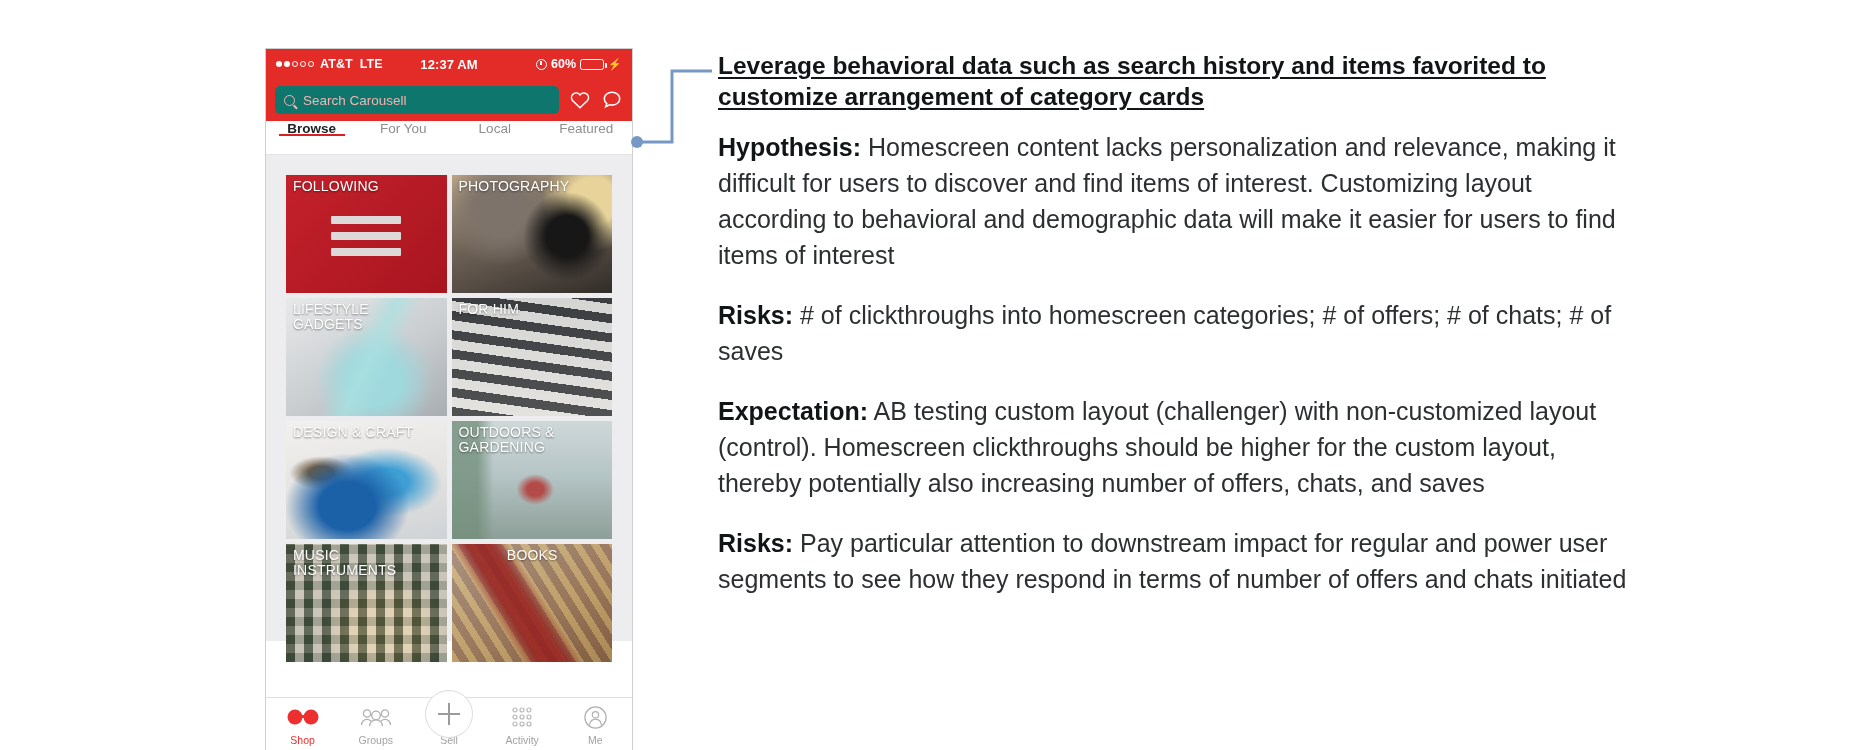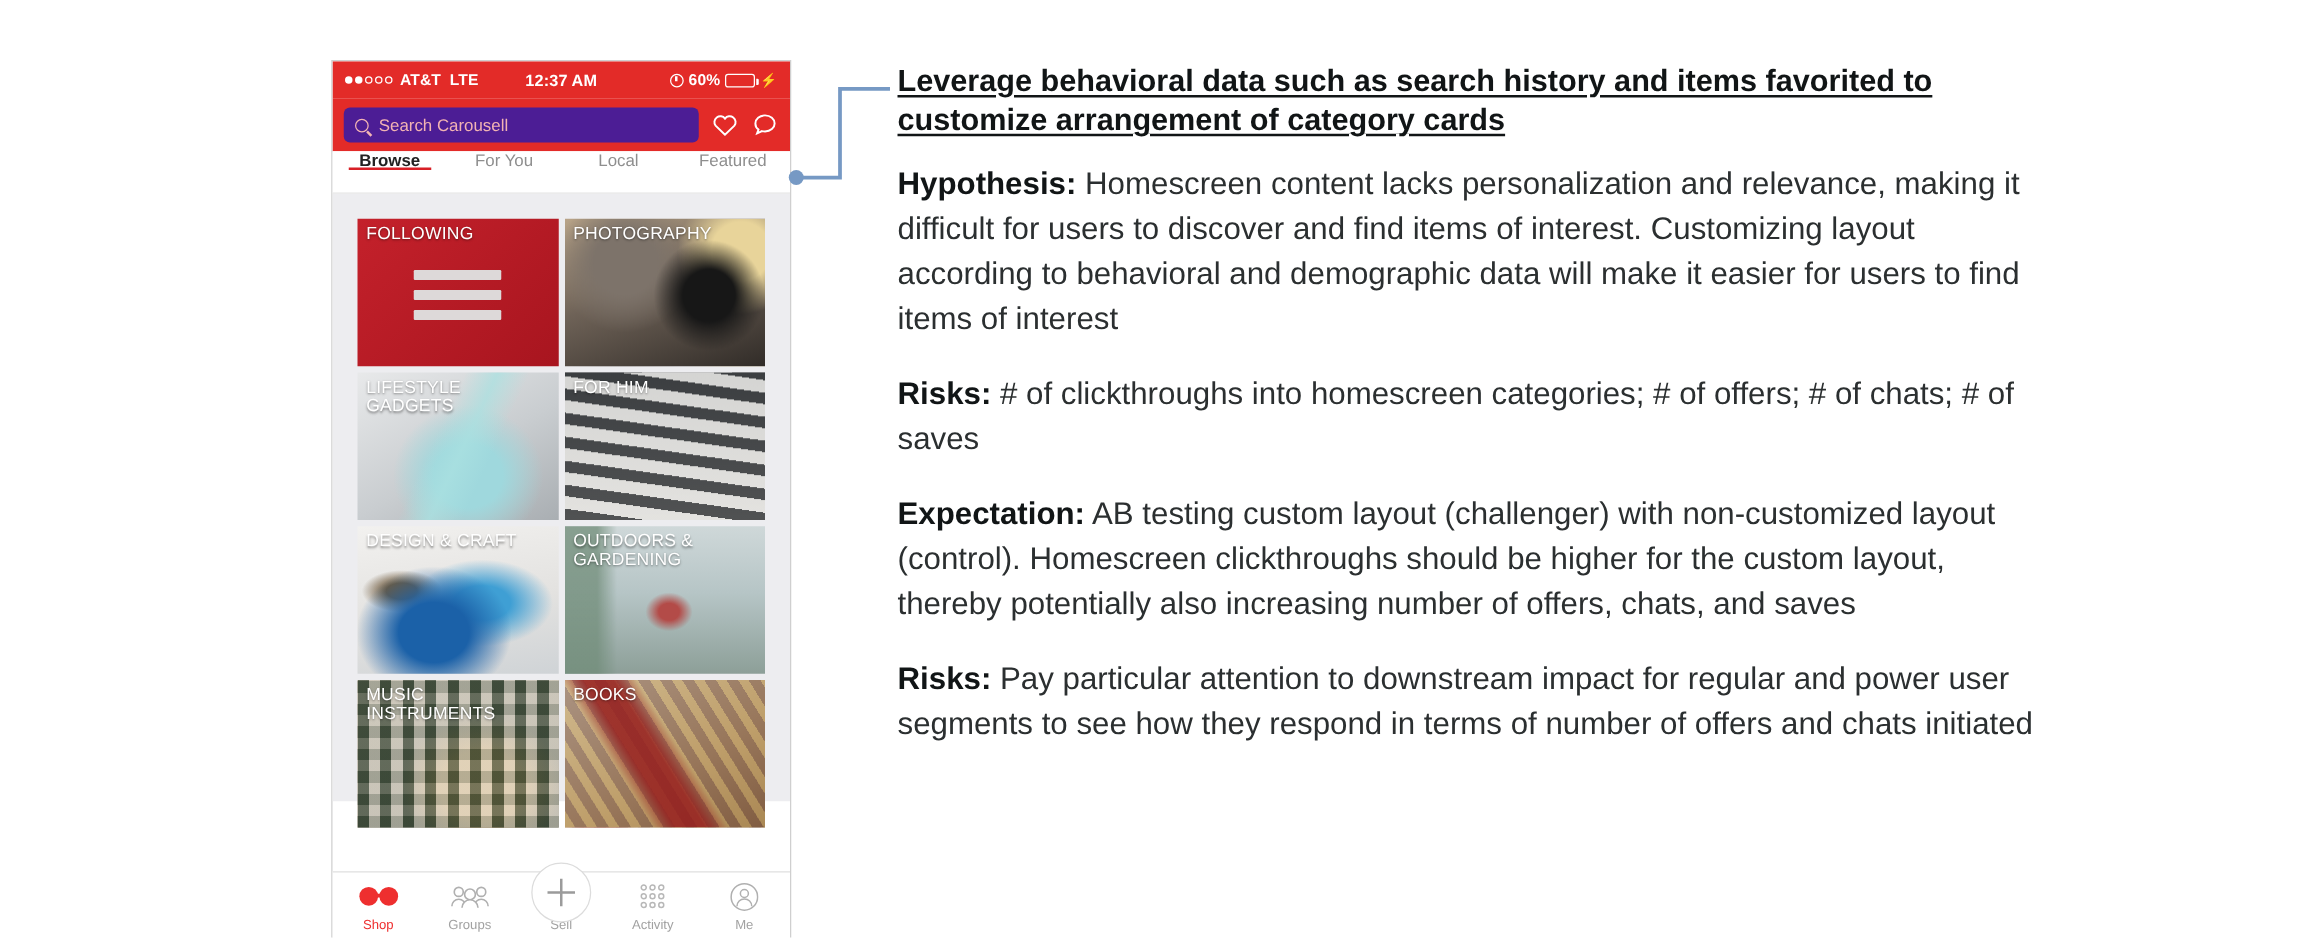--- a/index.html
+++ b/index.html
@@ -44,21 +44,21 @@
   .battery .fill { height: 100%; width: 60%; background: #4cd964; border-radius: 1px; }
   .battery::after { content: ""; position: absolute; right: -3.5px; top: 3px; width: 2px; height: 5px; background: #fff; border-radius: 0 1px 1px 0; }
   .bolt { font-size: 11px; }
 
   
   .searchrow {
     background: #e32b28; height: 42px;
     display: flex; align-items: center; padding: 0 9px; gap: 10px;
   }
   .searchbox {
-    flex: 1; height: 28px; background: #4c1d95; border-radius: 5px;
+    flex: 1; height: 28px; background: #0f766e; border-radius: 5px;
     display: flex; align-items: center; padding: 0 9px; gap: 8px;
   }
   .mag { width: 11px; height: 11px; border: 1.6px solid #f4b5b5; border-radius: 50%; position: relative; flex: none; }
   .mag::after { content: ""; position: absolute; right: -4px; bottom: -3px; width: 5px; height: 1.6px; background: #f4b5b5; transform: rotate(45deg); }
   .searchph { color: #f2b3b3; font-size: 13.5px; }
   .hicon { width: 22px; height: 22px; flex: none; }
   .hicon svg { width: 100%; height: 100%; display: block; }
 
   
   .tabs {
@@ -138,20 +138,21 @@
       repeating-linear-gradient(90deg, rgba(40,62,48,.55) 0 9px, rgba(235,235,228,.5) 9px 18px),
       repeating-linear-gradient(0deg, rgba(40,62,48,.45) 0 9px, rgba(235,235,228,.4) 9px 18px),
       radial-gradient(ellipse at 62% 72%, #c9954f 0 24%, rgba(201,149,79,0) 46%),
       linear-gradient(160deg,#8d7a5e 0%, #6d5f4a 100%);
   }
   .c-books {
     background:
       linear-gradient(58deg, rgba(255,255,255,0) 30%, rgba(150,30,30,.85) 38%, rgba(150,30,30,.85) 48%, rgba(255,255,255,0) 56%),
       repeating-linear-gradient(58deg, rgba(196,160,90,.55) 0 7px, rgba(120,80,55,.5) 7px 15px),
       linear-gradient(150deg,#ded7cd 0%, #b79c7d 60%, #8a6a4d 100%);
+    text-align: center;
   }
 
   
   .tabbar {
     position: absolute; left: 0; right: 0; bottom: 0;
     height: 60px; background: #fff;
     border-top: 1px solid #e0e0e0;
     display: flex; align-items: flex-start; padding-top: 6px;
   }
   .tbitem {

